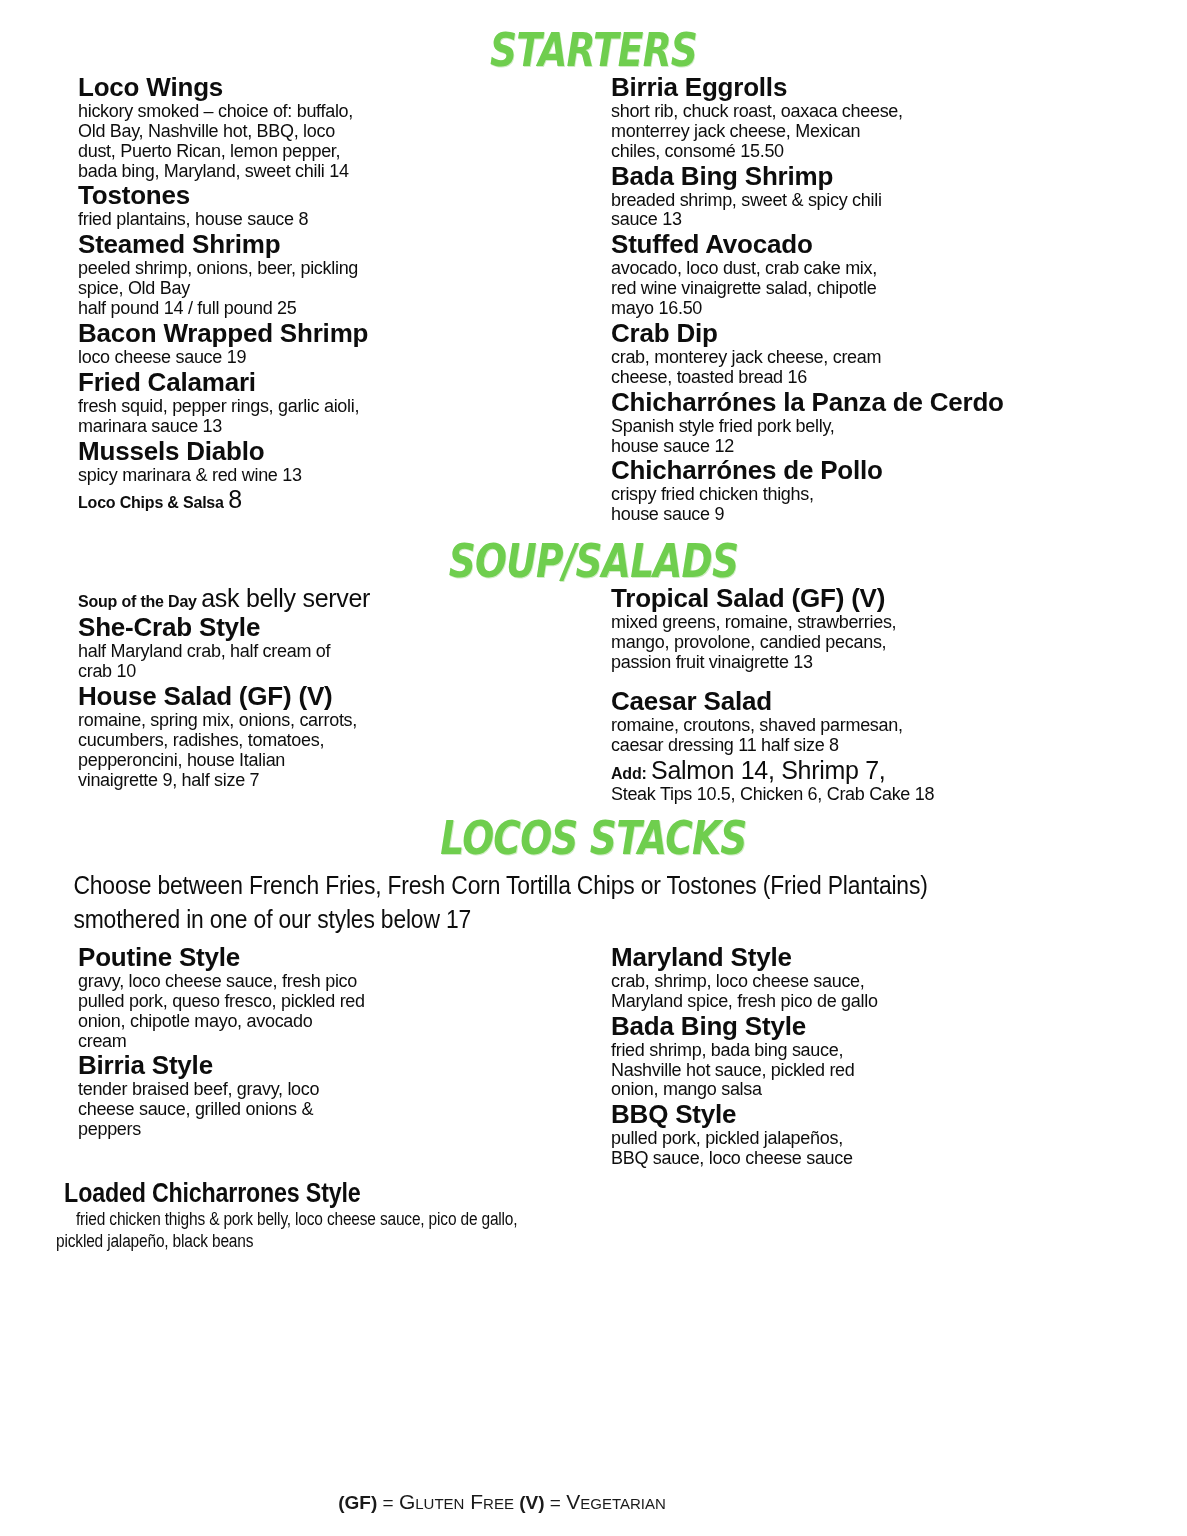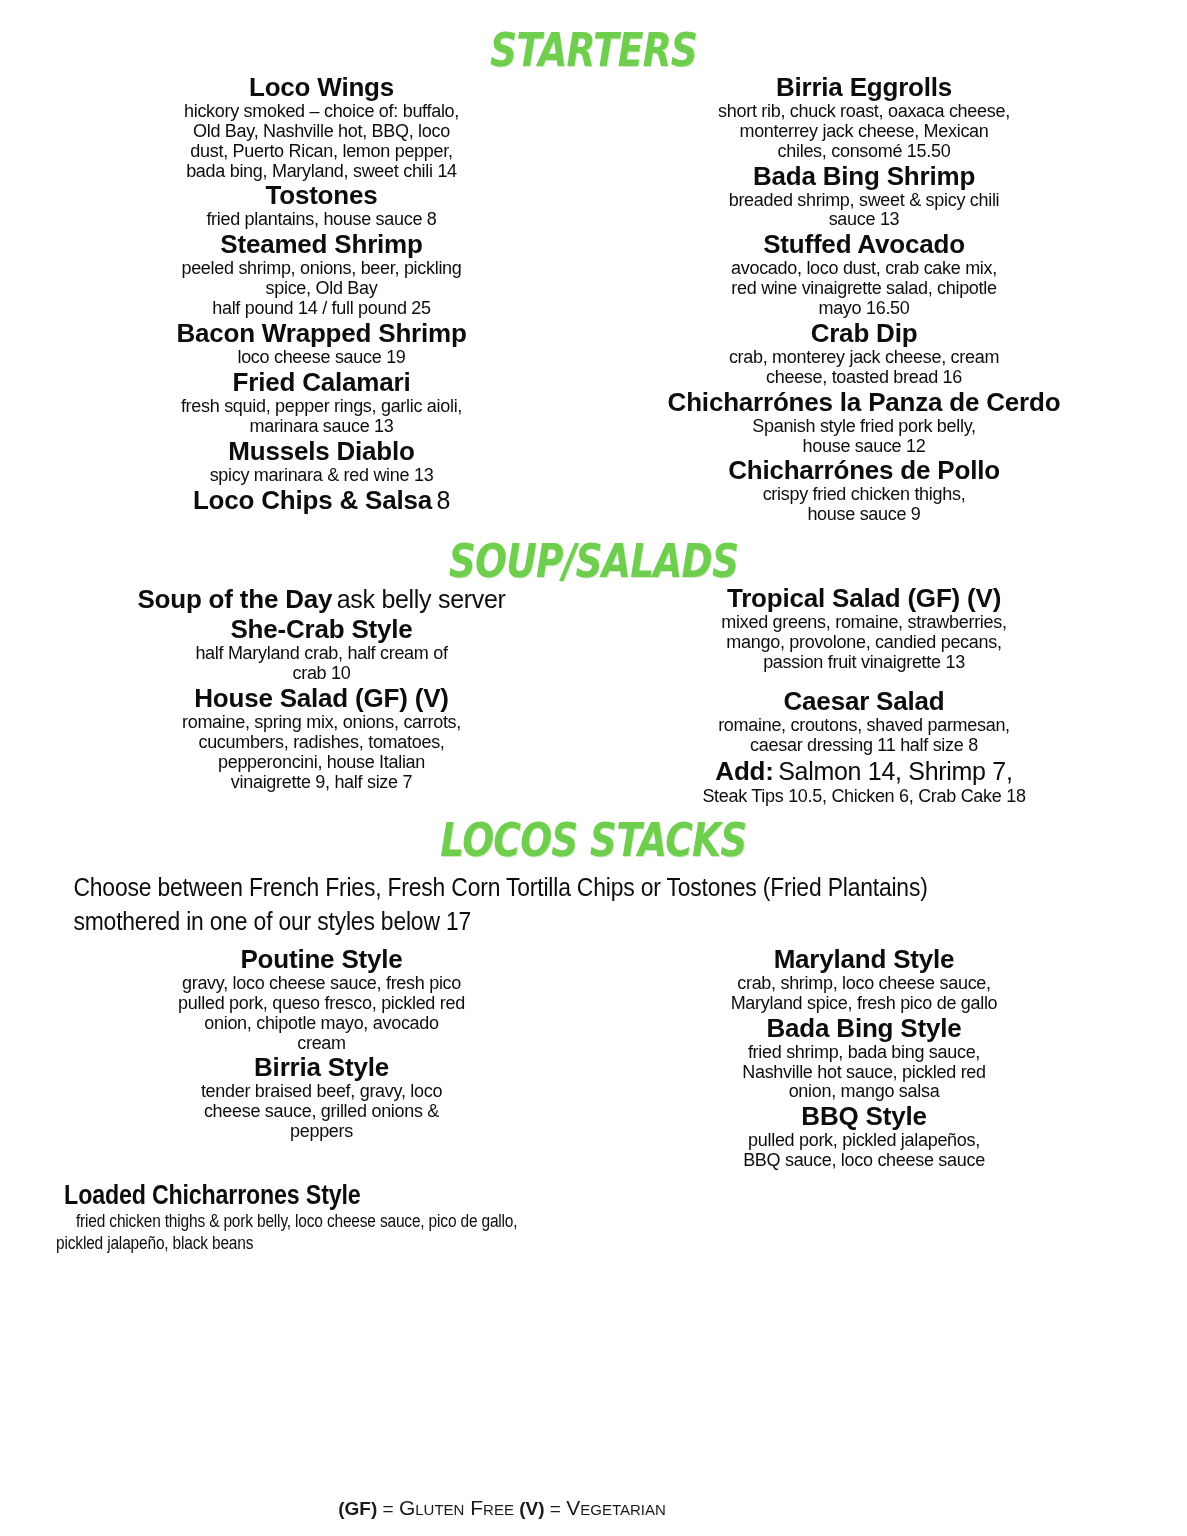--- a/index.html
+++ b/index.html
@@ -34,40 +34,39 @@
     line-height: 1;
   }
   .head-starters   { font-size: 47px; padding-top: 26px; }
   .head-soupsalads { font-size: 47px; padding-top: 12px; }
   .head-locos      { font-size: 47px; padding-top: 10px; }
 
   
   .cols {
     display: flex;
     width: 100%;
-    gap: 0px;
-    text-align: center;
+    gap: 8px;
   }
   .col-left  { width: 525px; padding-left: 38px; }
   .col-right { width: 560px; padding-left: 38px; }
   .name {
     font-weight: bold;
     font-size: 26px;
     line-height: 1.115;
     letter-spacing: -0.2px;
   }
   .desc {
     font-size: 18px;
     line-height: 1.105;
     letter-spacing: -0.3px;
     font-weight: 400;
   }
   .inline-name {
     font-weight: bold;
-    font-size: 26px;
+    font-size: 16px;
     letter-spacing: -0.2px;
   }
   .inline-desc {
     font-weight: 400;
     font-size: 25px;
     letter-spacing: -0.3px;
   }
   .gap-sm { height: 14px; }
 
   
@@ -105,21 +104,21 @@
   }
   .loaded-line span {
     display: inline-block;
     transform: scaleX(0.86);
   }
 
   
   .legend {
     text-align: center;
     position: absolute;
-    bottom: 16px;
+    bottom: 22px;
     left: 0;
     width: 1004px;
     font-size: 19px;
     color: #1a1a1a;
   }
   .legend b { font-weight: bold; }
   .legend .sc { font-variant: small-caps; font-size: 21px; }
 </style>
 </head>
 <body>

